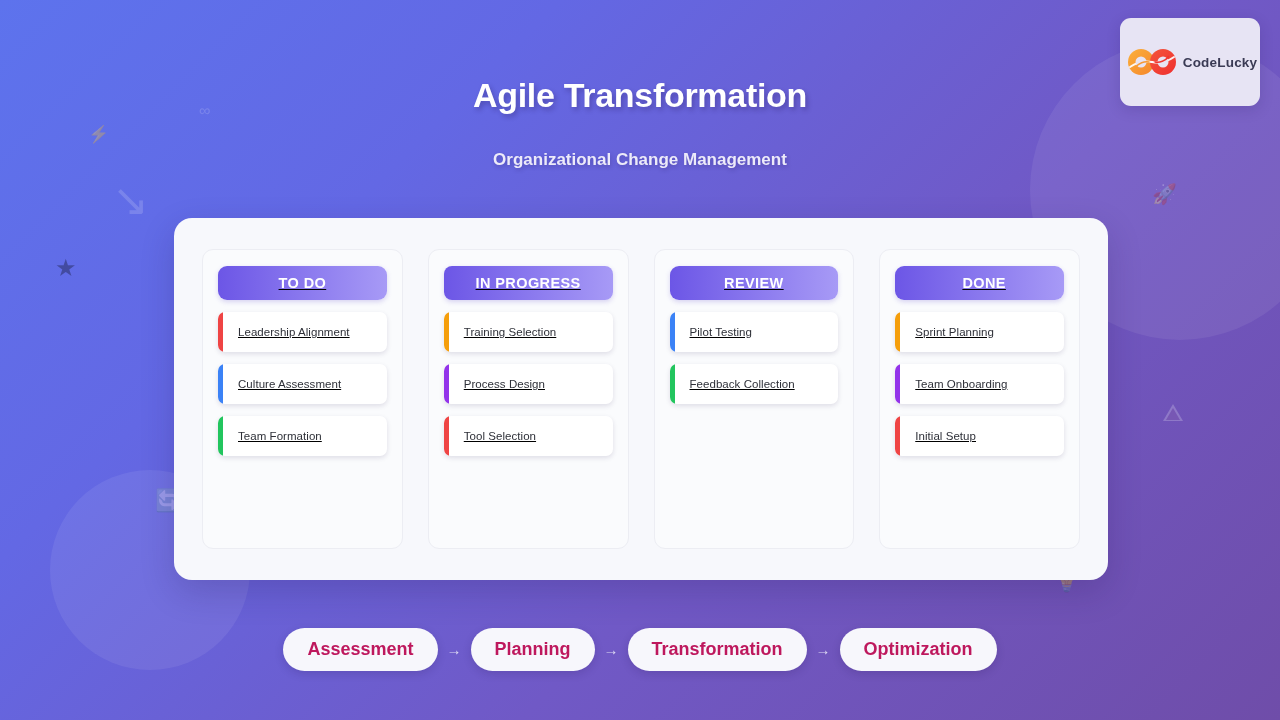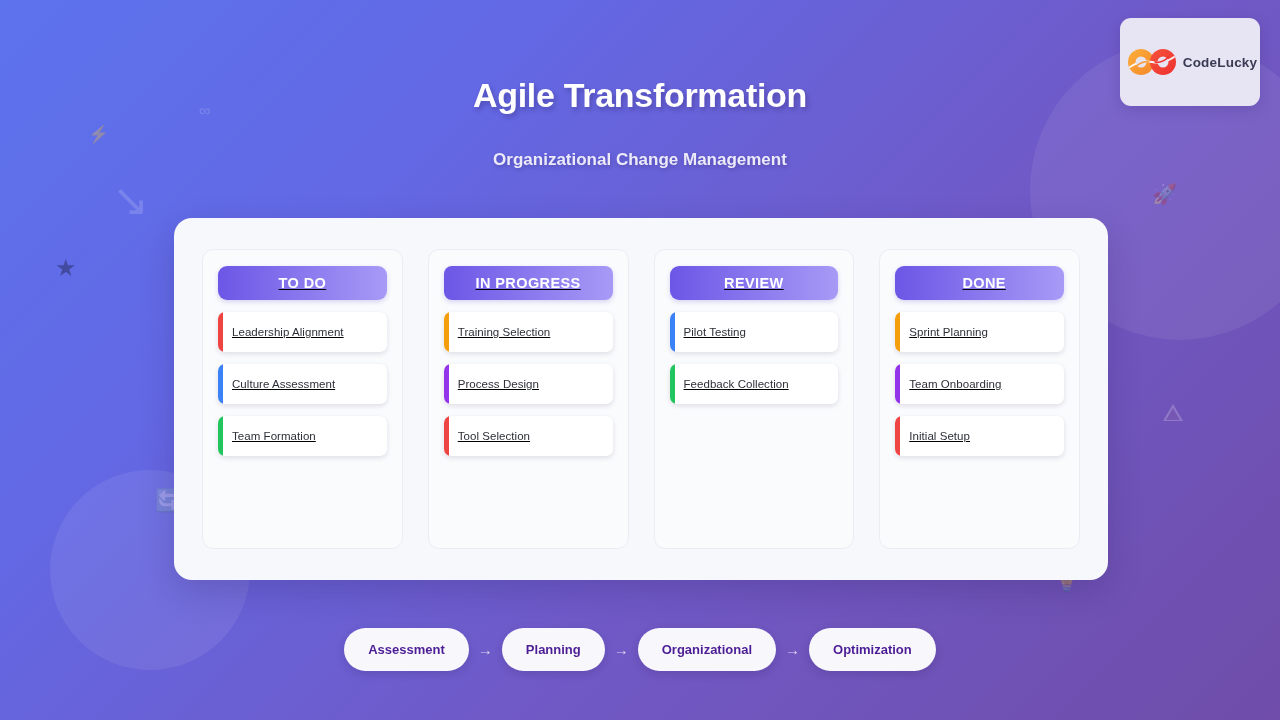--- a/index.html
+++ b/index.html
@@ -148,21 +148,21 @@
     box-shadow: 0 2px 5px rgba(90,70,200,0.22);
   }
 
   .card {
     position: relative;
     height: 40px;
     background: #ffffff;
     border-radius: 7px;
     display: flex;
     align-items: center;
-    padding-left: 14px;
+    padding-left: 20px;
     box-shadow: 0 2px 5px rgba(40,25,80,0.13);
     overflow: hidden;
   }
   .card::before {
     content: "";
     position: absolute;
     left: 0; top: 0; bottom: 0;
     width: 5px;
     background: var(--accent, #888);
     border-radius: 7px 0 0 7px;
@@ -184,23 +184,23 @@
     gap: 9px;
   }
   .flow-pill {
     height: 43px;
     padding: 0 24px;
     background: #f7f7fc;
     border-radius: 22px;
     display: flex;
     align-items: center;
     justify-content: center;
-    font-size: 13px;
-    font-weight: bold;
-    color: #4c1d95;
+    font-size: 18px;
+    font-weight: bold;
+    color: #be185d;
     box-shadow: 0 3px 9px rgba(35,20,80,0.17);
     white-space: nowrap;
   }
   .flow-arrow {
     color: #ddd9f2;
     font-size: 15px;
     line-height: 1;
   }
 </style>
 </head>
@@ -296,18 +296,18 @@
           <span class="card-label">Initial Setup</span>
         </div>
       </div>
     </div>
 
   <div class="workflow" id="workflow">
       <div class="flow-pill">Assessment</div>
       <div class="flow-arrow">→</div>
       <div class="flow-pill">Planning</div>
       <div class="flow-arrow">→</div>
-      <div class="flow-pill">Organizational</div>
+      <div class="flow-pill">Transformation</div>
       <div class="flow-arrow">→</div>
       <div class="flow-pill">Optimization</div>
     </div>
 
 </div>
 
 </body></html>

